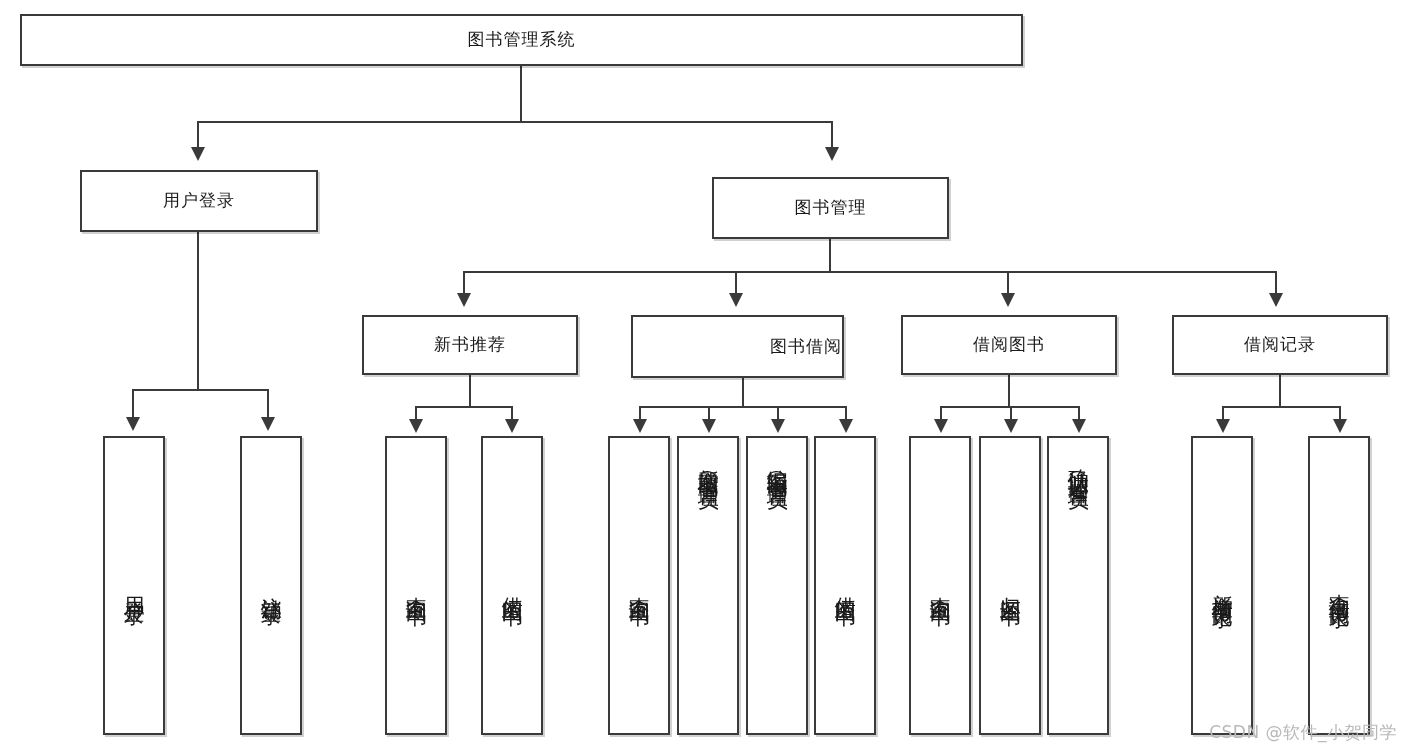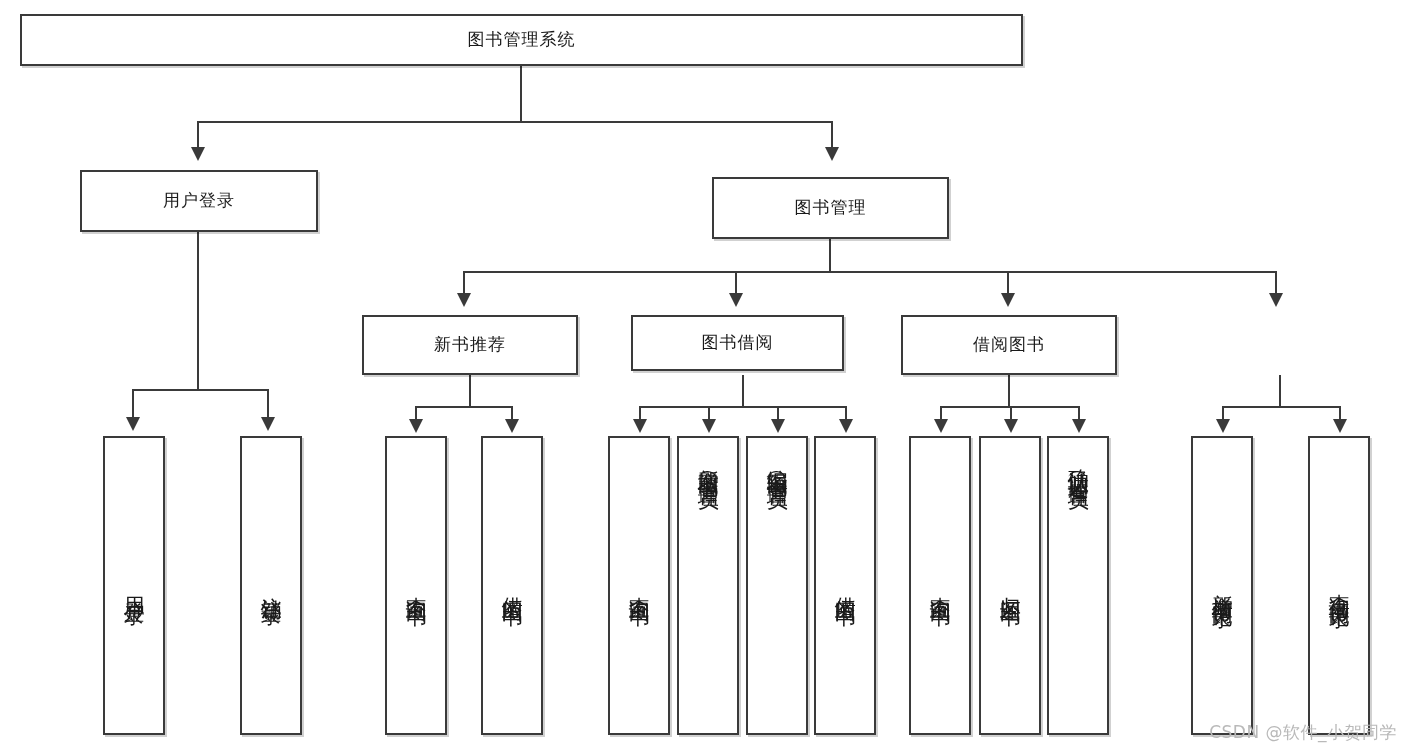--- a/index.html
+++ b/index.html
@@ -114,25 +114,28 @@
   <div class="vline" style="left:735px;top:271px;width:2px;height:24px;"></div>
   <div class="arrow" style="left:729px;top:293px;"></div>
   <div class="vline" style="left:1007px;top:271px;width:2px;height:24px;"></div>
   <div class="arrow" style="left:1001px;top:293px;"></div>
   <div class="vline" style="left:1275px;top:271px;width:2px;height:24px;"></div>
   <div class="arrow" style="left:1269px;top:293px;"></div>
 
   <div class="node" style="left:362px;top:315px;width:216px;height:60px;">
     <span class="lbl">新书推荐</span>
   </div>
-  <div class="node" style="left:631px;top:315px;width:213px;height:56px;">
+  <div class="node" style="left:631px;top:315px;width:213px;height:63px;justify-content:flex-end;">
     <span class="lbl">图书借阅</span>
   </div>
   <div class="node" style="left:901px;top:315px;width:216px;height:60px;">
     <span class="lbl">借阅图书</span>
+  </div>
+  <div class="node" style="left:1172px;top:315px;width:216px;height:60px;">
+    <span class="lbl">借阅记录</span>
   </div>
 
   <div class="vline" style="left:469px;top:375px;width:2px;height:32px;"></div>
   <div class="hline" style="left:415px;top:406px;width:97px;height:2px;"></div>
   <div class="vline" style="left:415px;top:406px;width:2px;height:14px;"></div>
   <div class="arrow" style="left:409px;top:419px;"></div>
   <div class="vline" style="left:511px;top:406px;width:2px;height:14px;"></div>
   <div class="arrow" style="left:505px;top:419px;"></div>
 
   <div class="vline" style="left:742px;top:375px;width:2px;height:32px;"></div>

